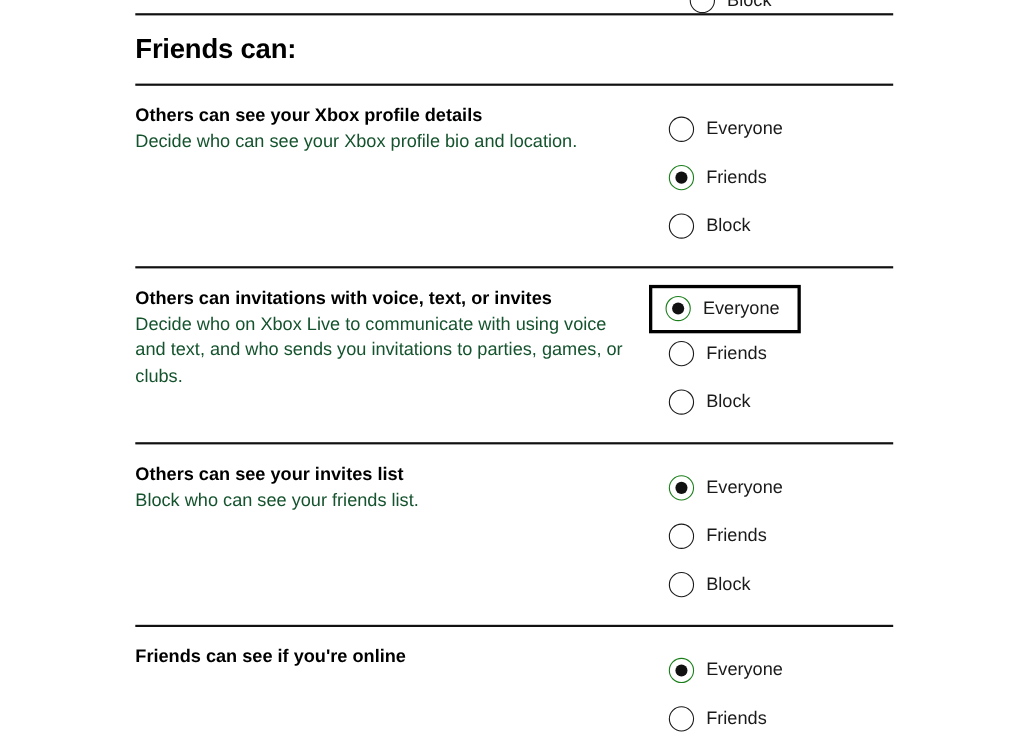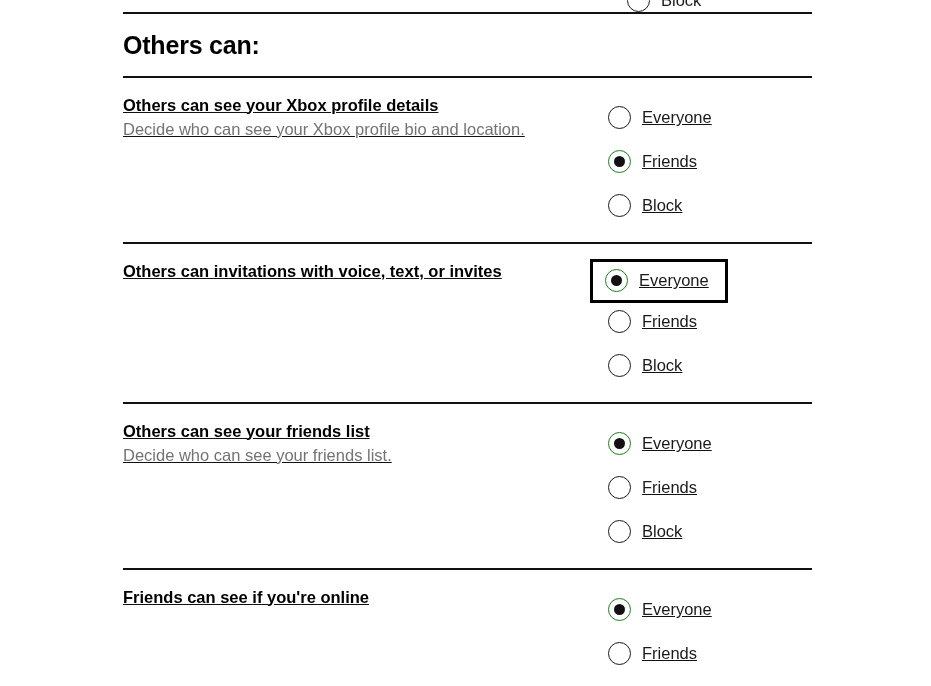--- a/index.html
+++ b/index.html
@@ -61,39 +61,38 @@
   }
 
   
   .setting {
     display: flex;
     align-items: flex-start;
     padding-top: 16px;
     padding-bottom: 14px;
     min-height: 120px;
     box-sizing: border-box;
-    text-decoration: underline;
   }
   .setting-text {
     width: 470px;
     flex: 0 0 470px;
     padding-right: 18px;
     box-sizing: border-box;
   }
   .setting-title {
     font-size: 16.5px;
     font-weight: bold;
     color: #000000;
     line-height: 1.35;
     margin: 0 0 2px 0;
   }
   .setting-desc {
     font-size: 16.5px;
     font-weight: normal;
-    color: #737373;
+    color: #14532d;
     line-height: 1.42;
     margin: 0;
   }
 
   
   .options {
     flex: 1 1 auto;
     padding-left: 0px;
     margin-top: 2px;
   }
@@ -153,21 +152,21 @@
 
     <div class="partial-row">
       <div class="opt-row">
         <span class="radio"></span>
         <span class="opt-label">Block</span>
       </div>
     </div>
 
     <div class="divider"></div>
 
-    <h2 class="section-heading">Others can:</h2>
+    <h2 class="section-heading">Friends can:</h2>
 
     <div class="divider"></div>
 
     <div class="setting">
       <div class="setting-text">
         <div class="setting-title">Others can see your Xbox profile details</div>
         <div class="setting-desc">Decide who can see your Xbox profile bio and location.</div>
       </div>
       <div class="options">
         <div class="opt-row">
@@ -183,20 +182,21 @@
           <span class="opt-label">Block</span>
         </div>
       </div>
     </div>
 
     <div class="divider"></div>
 
     <div class="setting">
       <div class="setting-text">
         <div class="setting-title">Others can invitations with voice, text, or invites</div>
+        <div class="setting-desc">Decide who on Xbox Live to communicate with using voice and text, and who sends you invitations to parties, games, or clubs.</div>
       </div>
       <div class="options">
         <div class="opt-row focused">
           <span class="radio checked"></span>
           <span class="opt-label">Everyone</span>
         </div>
         <div class="opt-row">
           <span class="radio"></span>
           <span class="opt-label">Friends</span>
         </div>
@@ -204,22 +204,22 @@
           <span class="radio"></span>
           <span class="opt-label">Block</span>
         </div>
       </div>
     </div>
 
     <div class="divider"></div>
 
     <div class="setting">
       <div class="setting-text">
-        <div class="setting-title">Others can see your friends list</div>
-        <div class="setting-desc">Decide who can see your friends list.</div>
+        <div class="setting-title">Others can see your invites list</div>
+        <div class="setting-desc">Block who can see your friends list.</div>
       </div>
       <div class="options">
         <div class="opt-row">
           <span class="radio checked"></span>
           <span class="opt-label">Everyone</span>
         </div>
         <div class="opt-row">
           <span class="radio"></span>
           <span class="opt-label">Friends</span>
         </div>

